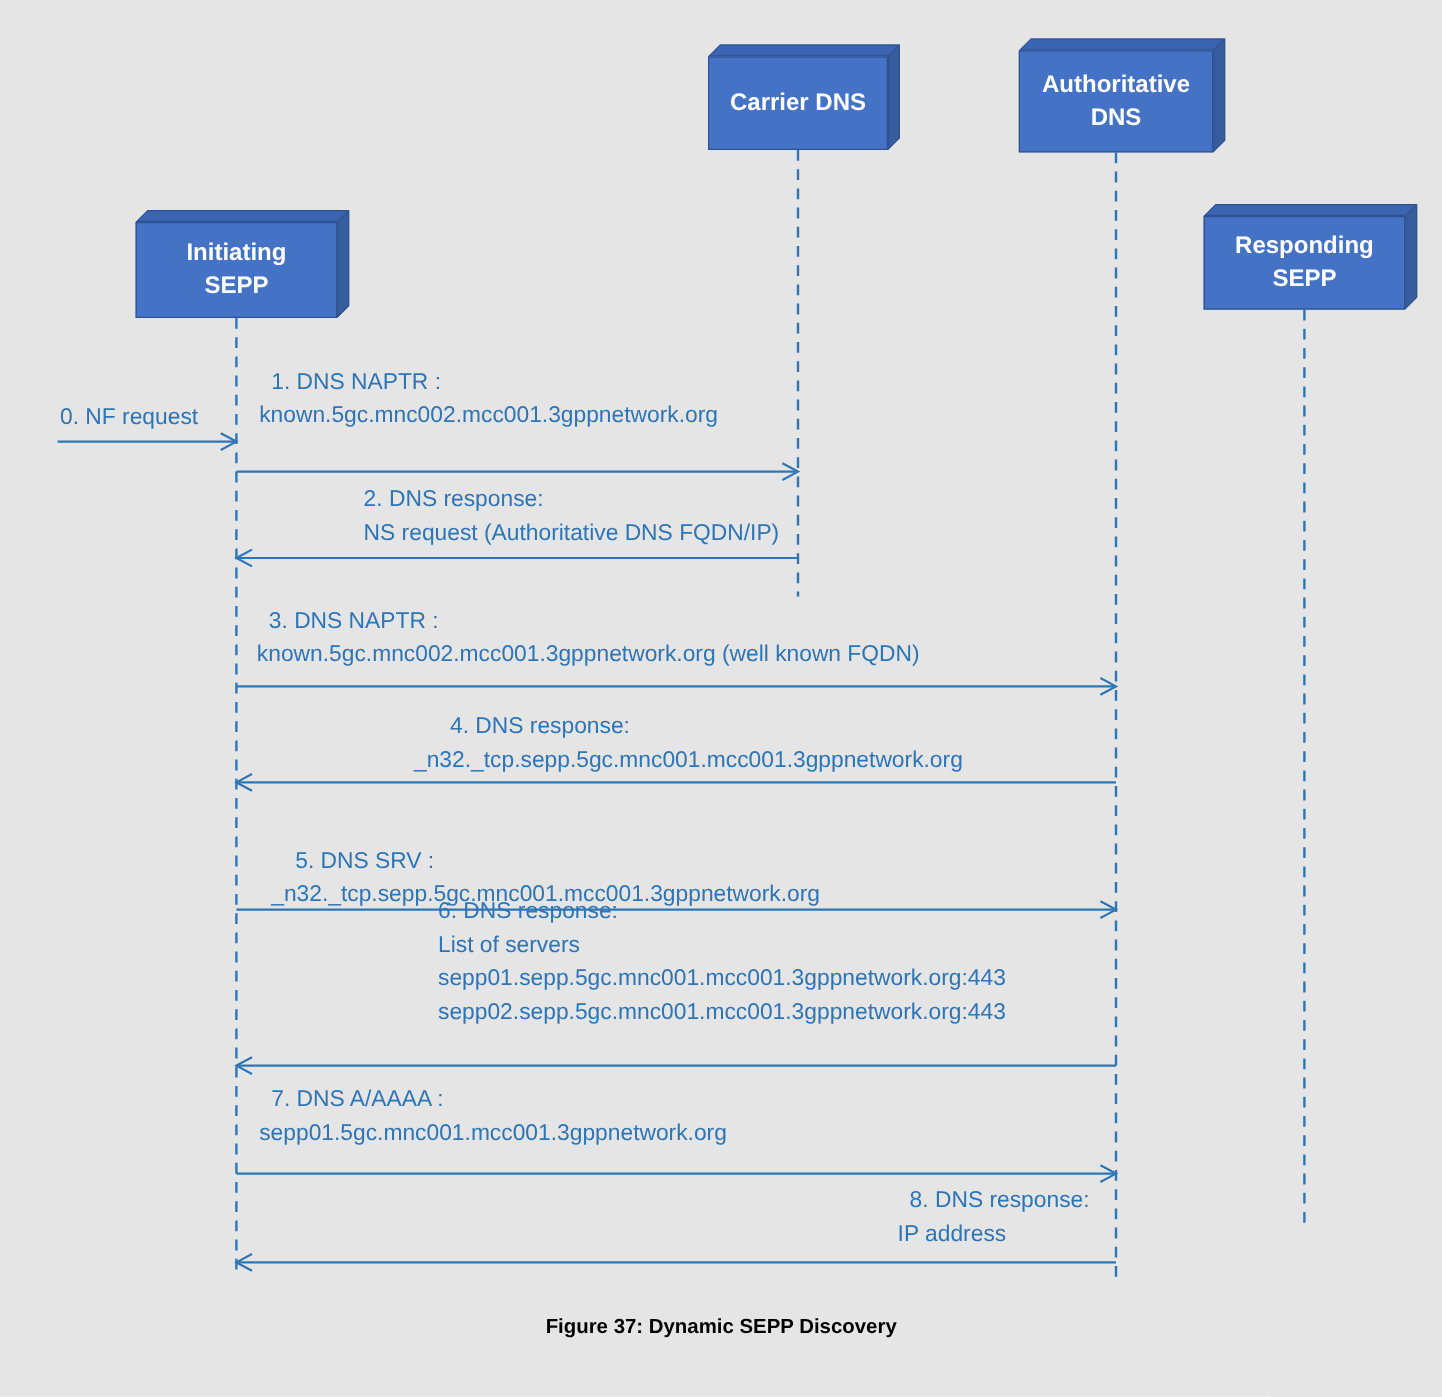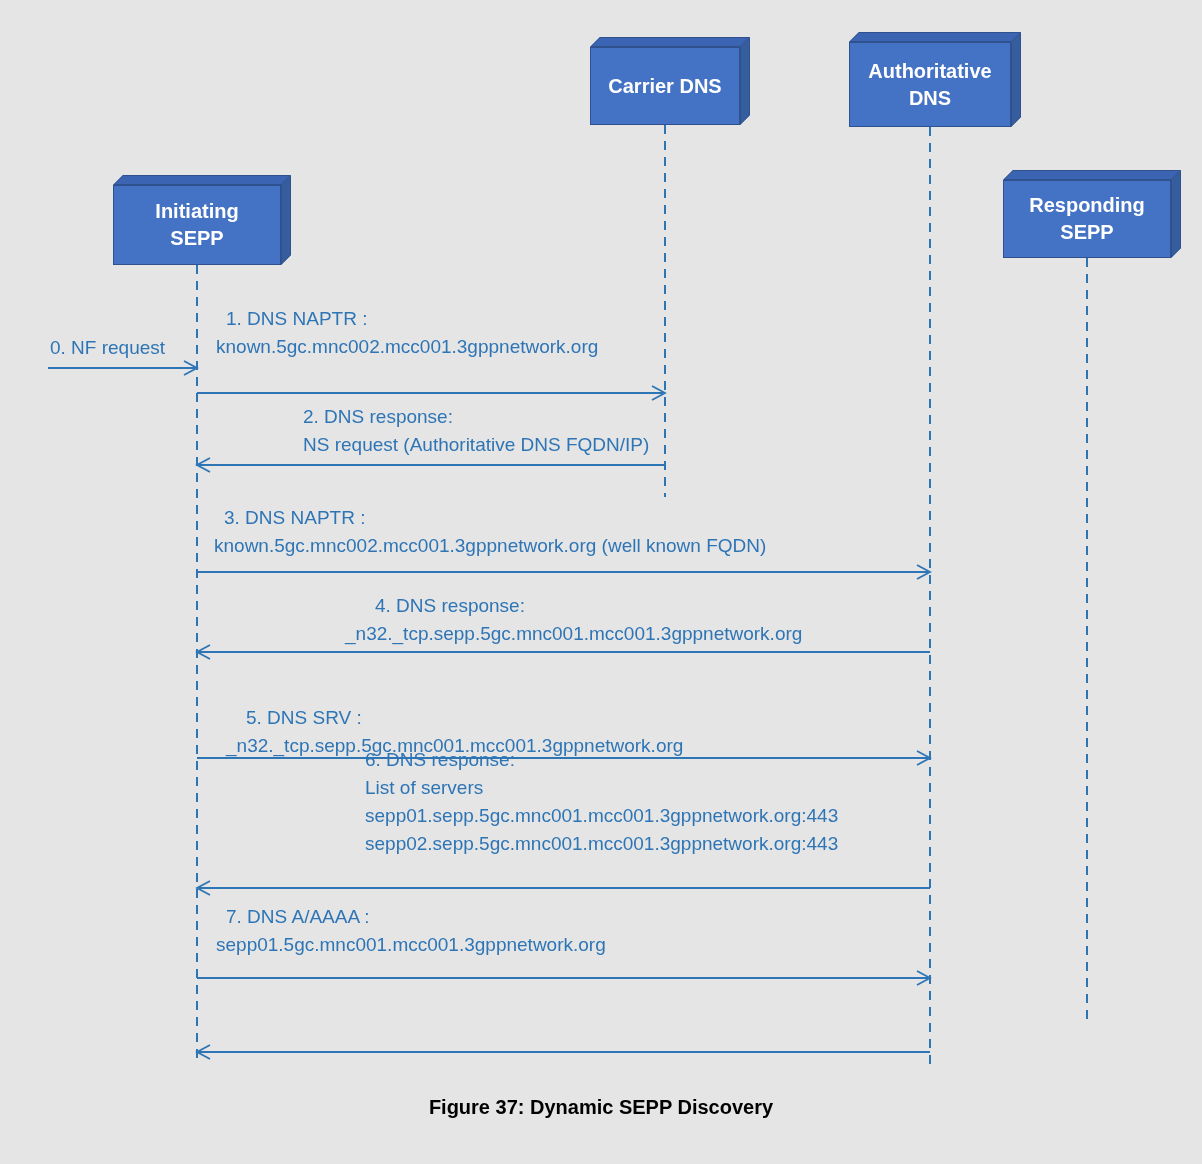--- a/index.html
+++ b/index.html
@@ -39,21 +39,21 @@
   svg#wires .lifeline{stroke-width:2;stroke-dasharray:9 7;}
 
   
   .msg-label{position:absolute;color:var(--label-text);font-size:19px;line-height:28px;white-space:nowrap;}
   .msg-label.ind30 > div:first-child{margin-left:30px;}
   .msg-label.ind20 > div:first-child{margin-left:20px;}
   .msg-label.ind10 > div:first-child{margin-left:10px;}
 
   .caption{
     position:absolute;left:0;top:1096px;width:100%;
-    text-align:center;font-weight:bold;font-size:20px;color:var(--caption-text);
+    text-align:center;font-weight:bold;font-size:17px;color:var(--caption-text);
   }
 </style>
 </head>
 <body>
 
 <div id="canvas">
 
   <svg id="wires" viewBox="0 0 1202 1164">
 
     <line class="lifeline" x1="197" y1="265" x2="197" y2="1062"></line>
@@ -176,16 +176,20 @@
     <div>List of servers</div>
     <div>sepp01.sepp.5gc.mnc001.mcc001.3gppnetwork.org:443</div>
     <div>sepp02.sepp.5gc.mnc001.mcc001.3gppnetwork.org:443</div>
   </div>
 
   <div class="msg-label ind10" style="left:216px;top:903px;">
     <div>7. DNS A/AAAA :</div>
     <div>sepp01.5gc.mnc001.mcc001.3gppnetwork.org</div>
   </div>
 
+  <div class="msg-label ind10" style="left:748px;top:987px;">
+    <div>8. DNS response:</div>
+    <div>IP address</div>
+  </div>
 
   <div class="caption">Figure 37: Dynamic SEPP Discovery</div>
 
 </div>
 
 </body></html>

